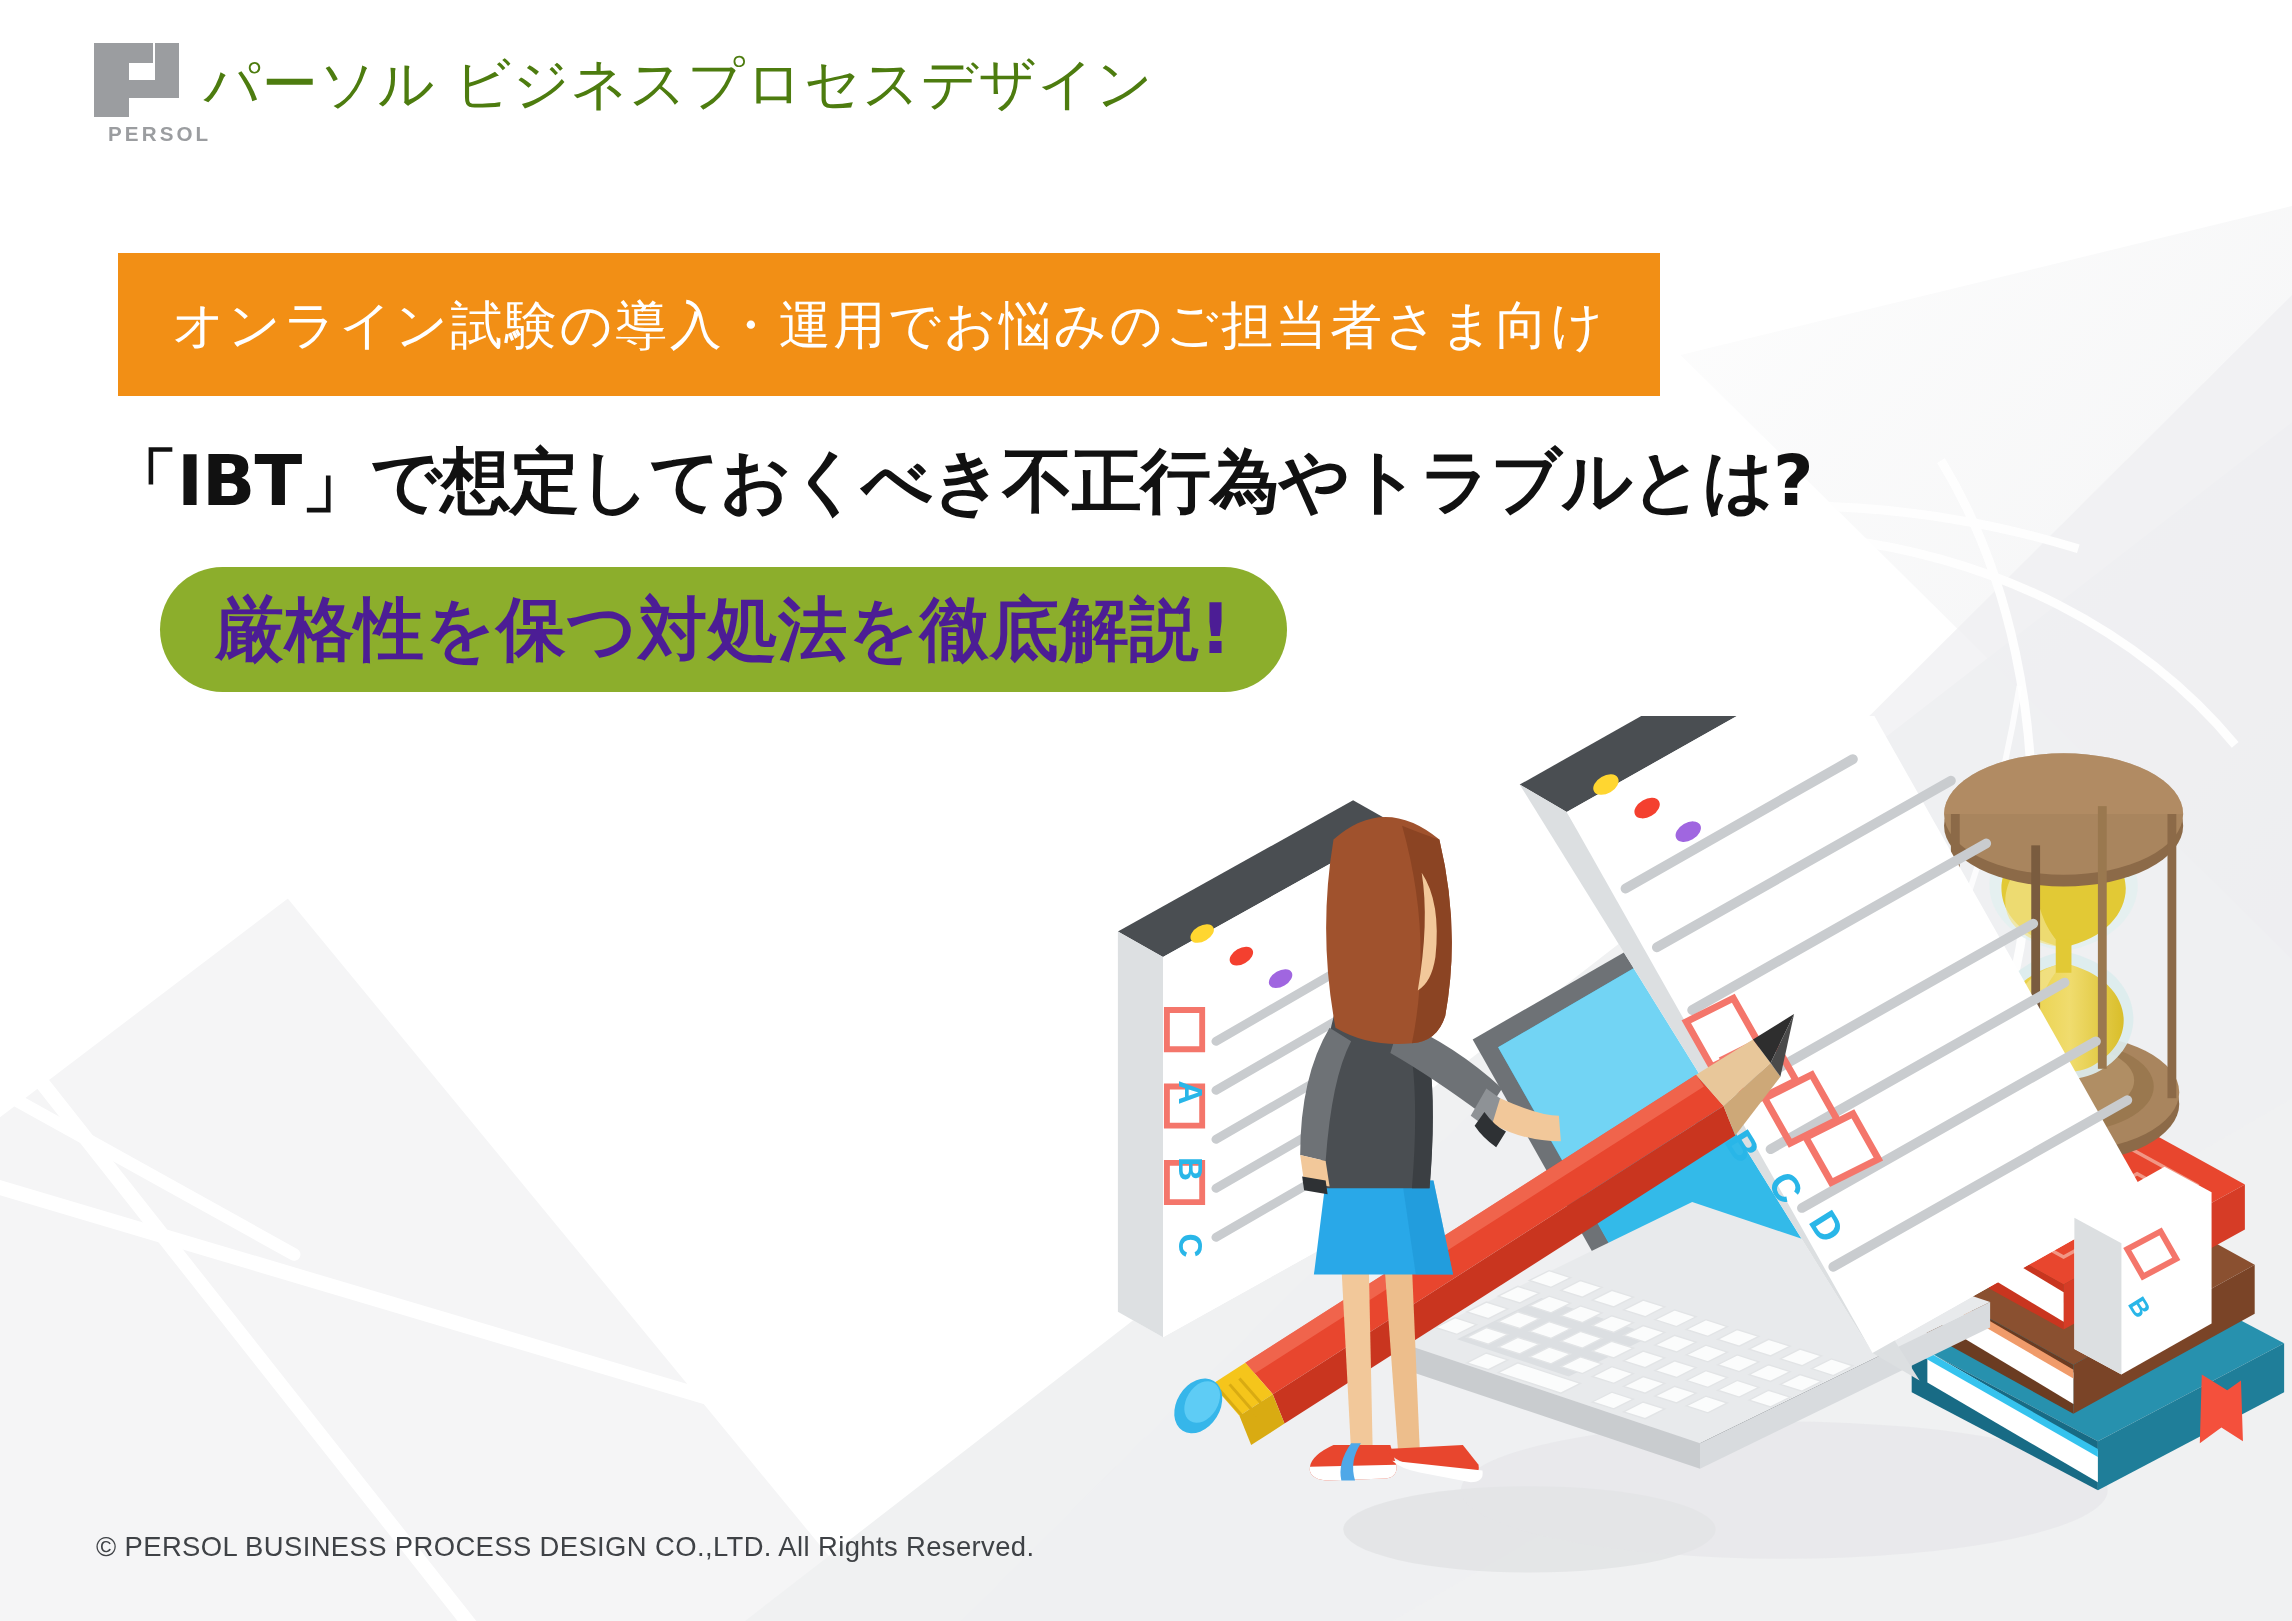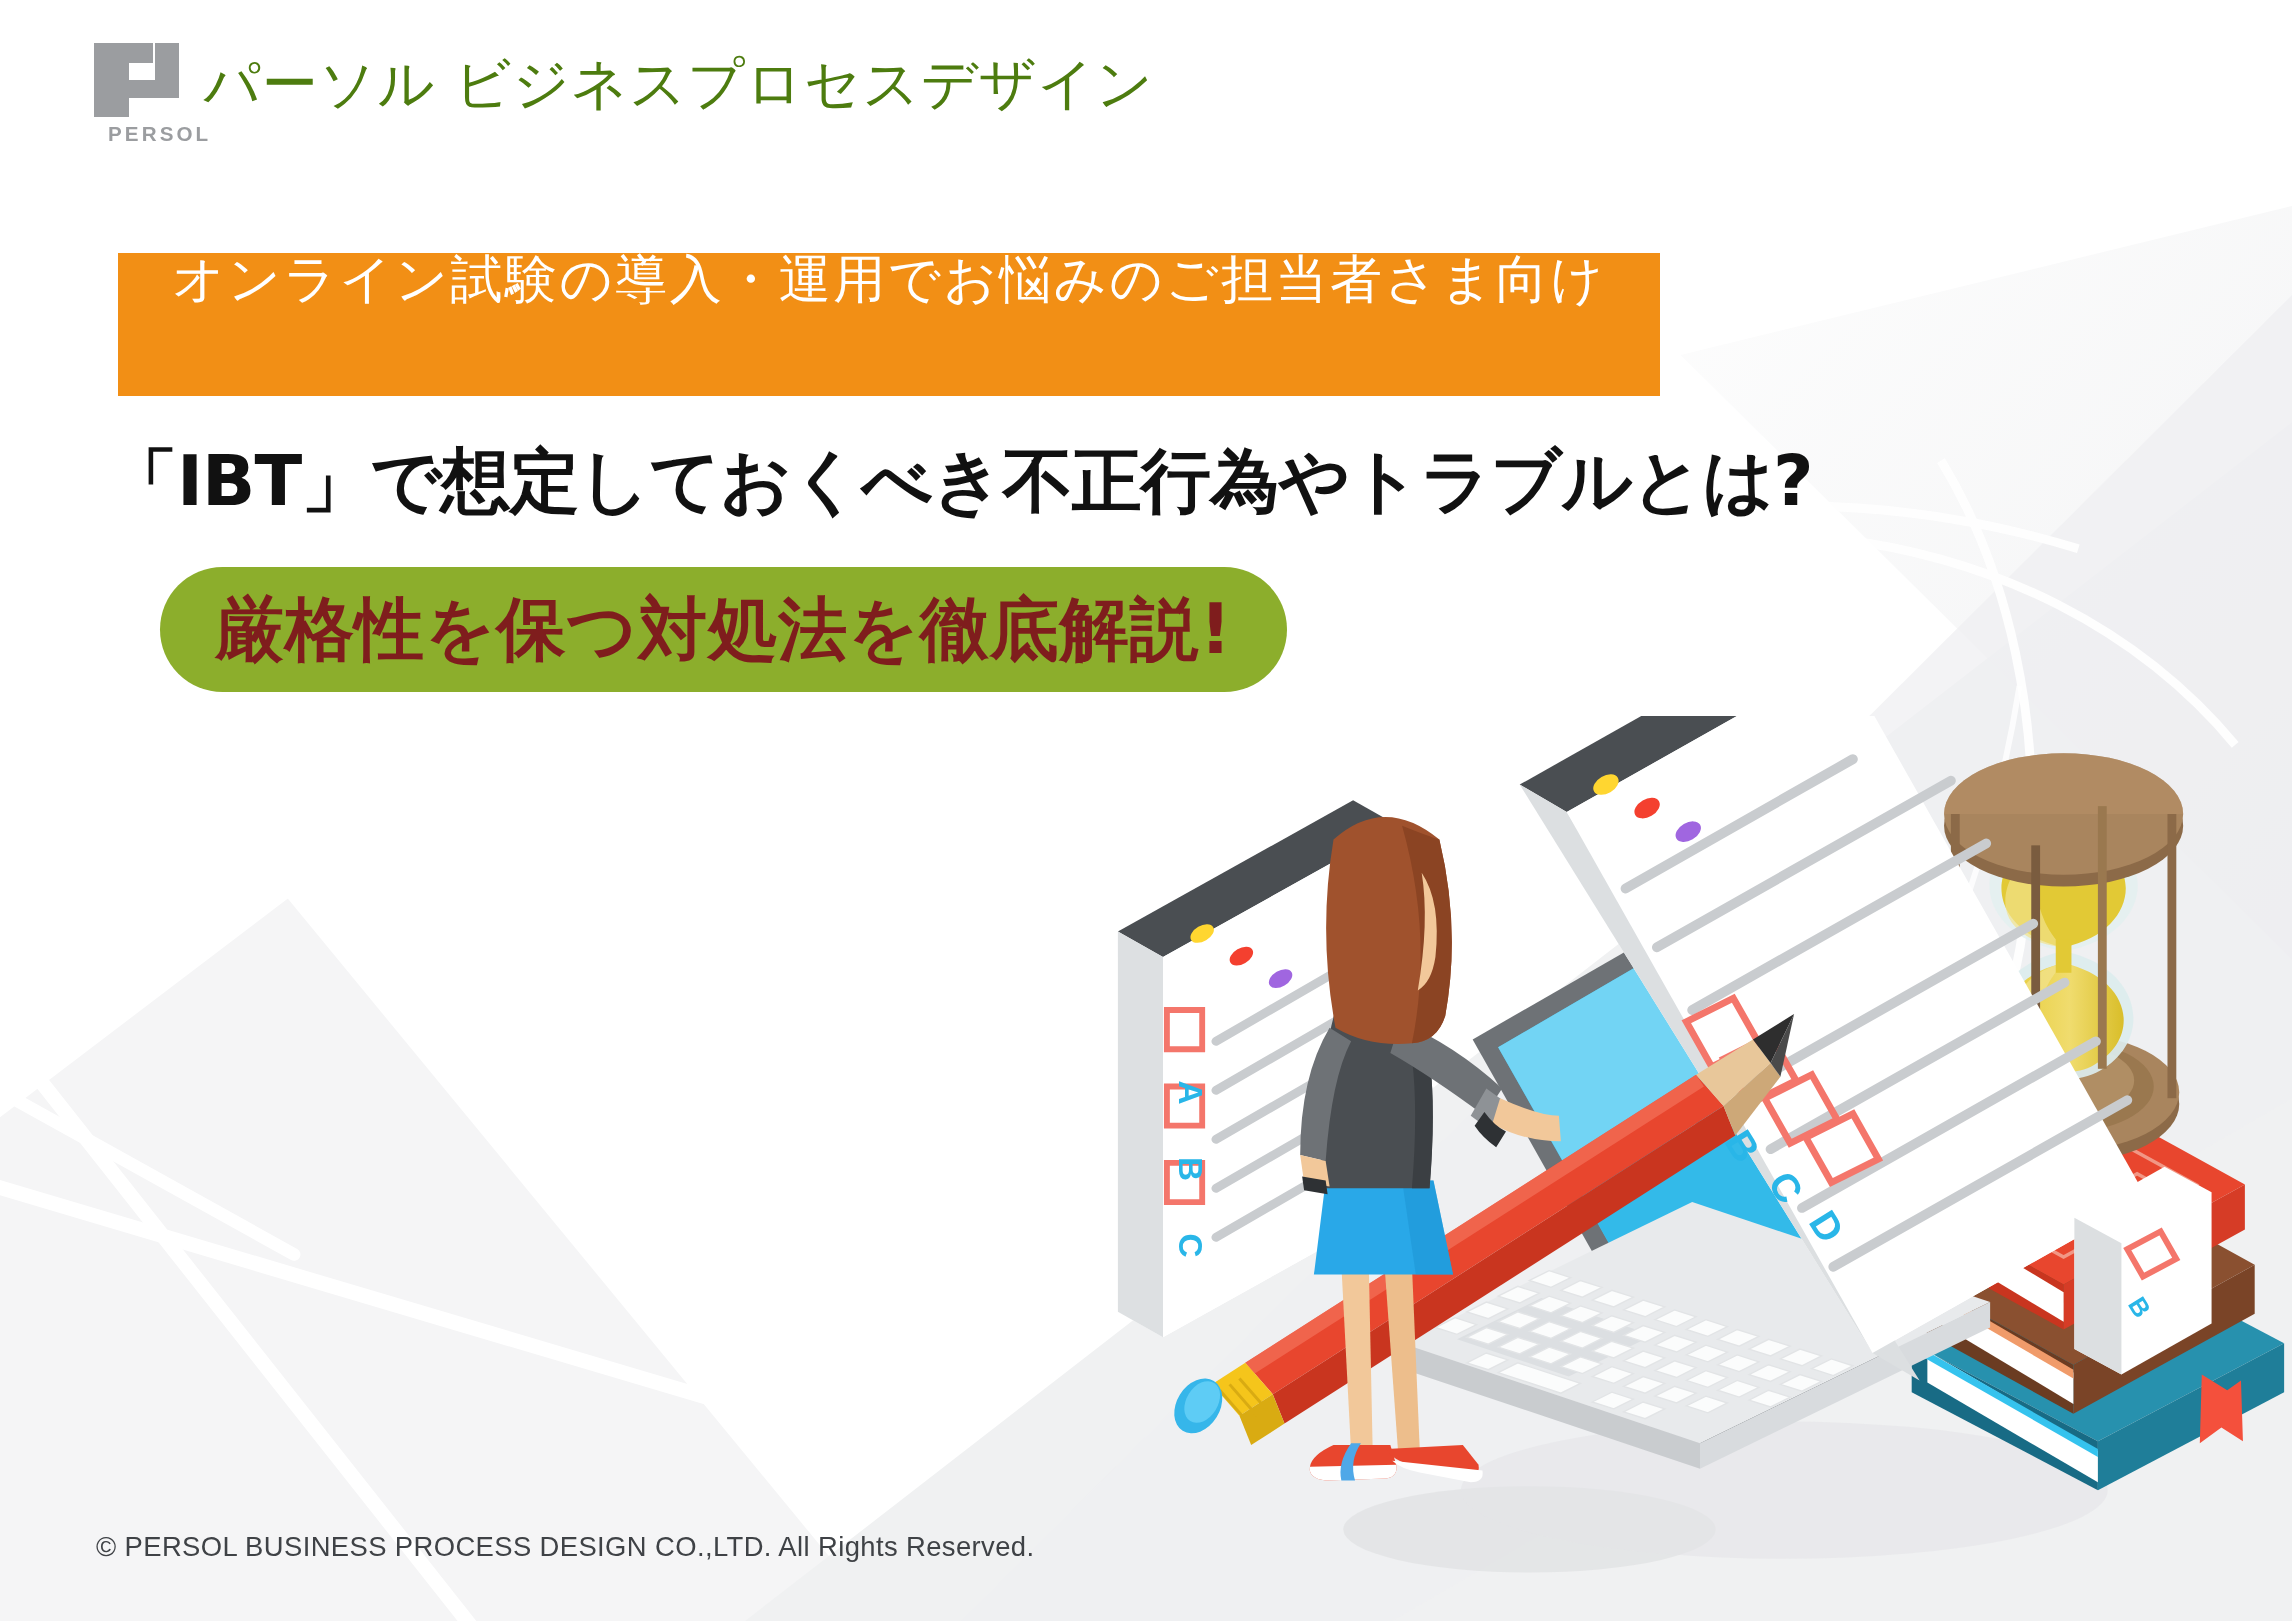--- a/index.html
+++ b/index.html
@@ -35,21 +35,21 @@
   .brand-name{
     font-size:56px;color:#4d7c0f;letter-spacing:1px;
     font-family:"DejaVu Sans","Liberation Sans",sans-serif;
     line-height:1;margin-top:13px;white-space:nowrap;
   }
 
   
   .eyebrow{
     position:absolute;left:118px;top:253px;
     height:143px;padding:0 54px;
-    display:flex;align-items:flex-start;
+    display:flex;align-items:center;
     background:#F28F15;
   }
   .eyebrow-text{
     font-size:52px;color:#ffffff;letter-spacing:2.5px;
     font-family:"DejaVu Sans","Liberation Sans",sans-serif;
     white-space:nowrap;line-height:1;
   }
 
   
   .headline{
@@ -60,21 +60,21 @@
   }
 
   
   .pill{
     position:absolute;left:160px;top:567px;
     height:125px;padding:0 55px;
     display:flex;align-items:center;justify-content:center;
     background:#8CAE2C;border-radius:63px;
   }
   .pill-text{
-    font-size:69px;font-weight:bold;color:#7f1d1d;letter-spacing:1px;
+    font-size:69px;font-weight:bold;color:#4c1d95;letter-spacing:1px;
     white-space:nowrap;line-height:1;
     font-family:"DejaVu Sans","Liberation Sans",sans-serif;
   }
 
   
   .footer{
     position:absolute;left:96px;top:1503px;
     font-size:27.4px;color:#3f4246;letter-spacing:0.4px;
     font-family:"Liberation Sans",sans-serif;
     white-space:nowrap;

